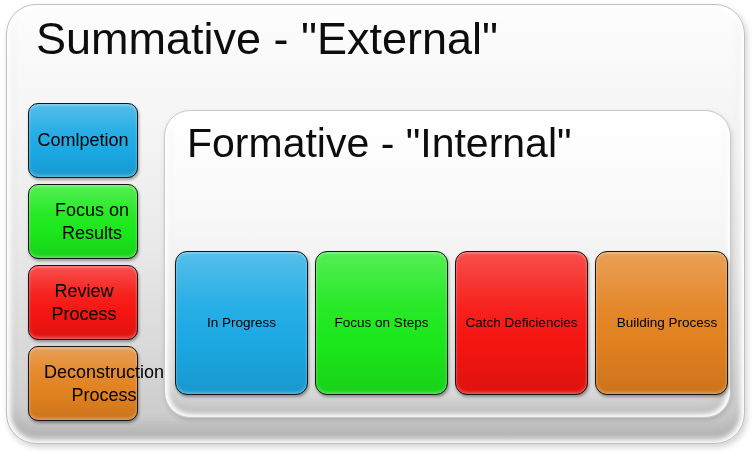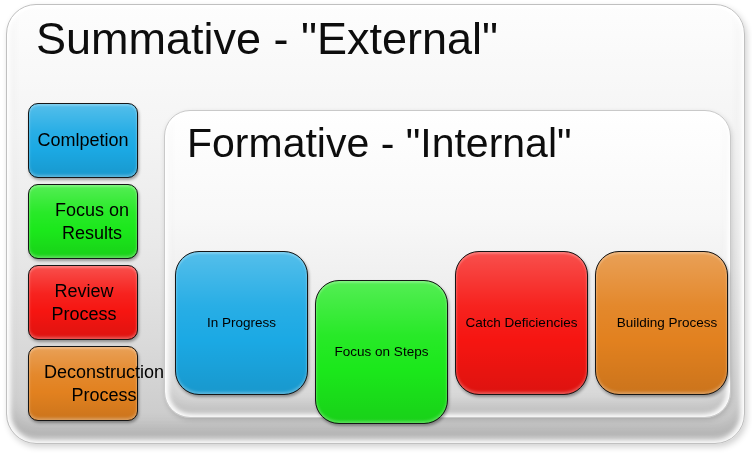--- a/index.html
+++ b/index.html
@@ -117,21 +117,21 @@
     width: 110px;
     height: 75px;
     font-size: 18px;
     line-height: 1.25;
   }
   .box-row .box {
     width: 133px;
     height: 144px;
     font-size: 13.5px;
     line-height: 1.25;
-    border-radius: 24px;
+    border-radius: 12px;
   }
 </style>
 </head>
 <body>
 
 <div class="stage">
 
   <div class="outer-panel">
 
     <div class="outer-title">Summative - "External"</div>
@@ -152,21 +152,21 @@
     </div>
 
     <div class="inner-panel">
 
       <div class="inner-title">Formative - "Internal"</div>
 
       <div class="box-row">
         <div class="box" style="background-color: rgb(27, 169, 228);">
           <span>In Progress</span>
         </div>
-        <div class="box" style="background-color: rgb(27, 232, 27); margin-top: 29px;">
+        <div class="box" style="background-color: rgb(27, 232, 27);">
           <span>Focus on Steps</span>
         </div>
         <div class="box" style="background-color: rgb(246, 21, 17); justify-content: center;">
           <span>Catch Deficiencies</span>
         </div>
         <div class="box" style="background-color: rgb(226, 129, 31); padding-left: 17px;">
           <span>Building Process</span>
         </div>
       </div>
 

